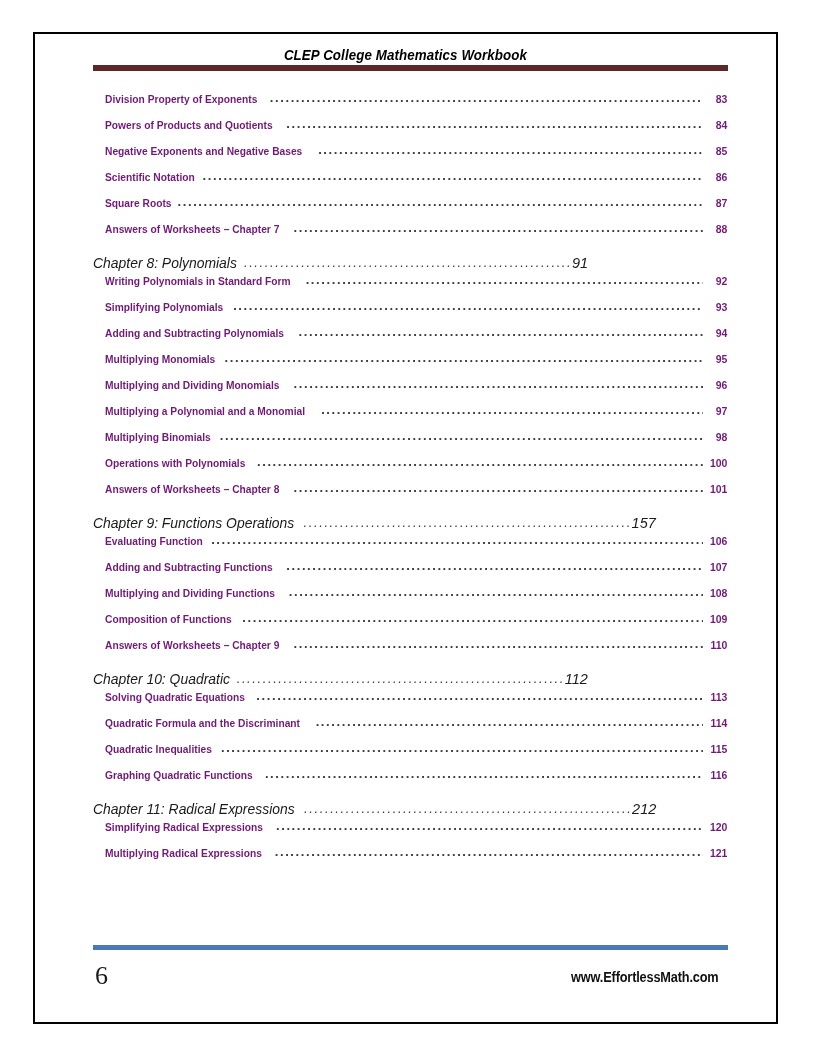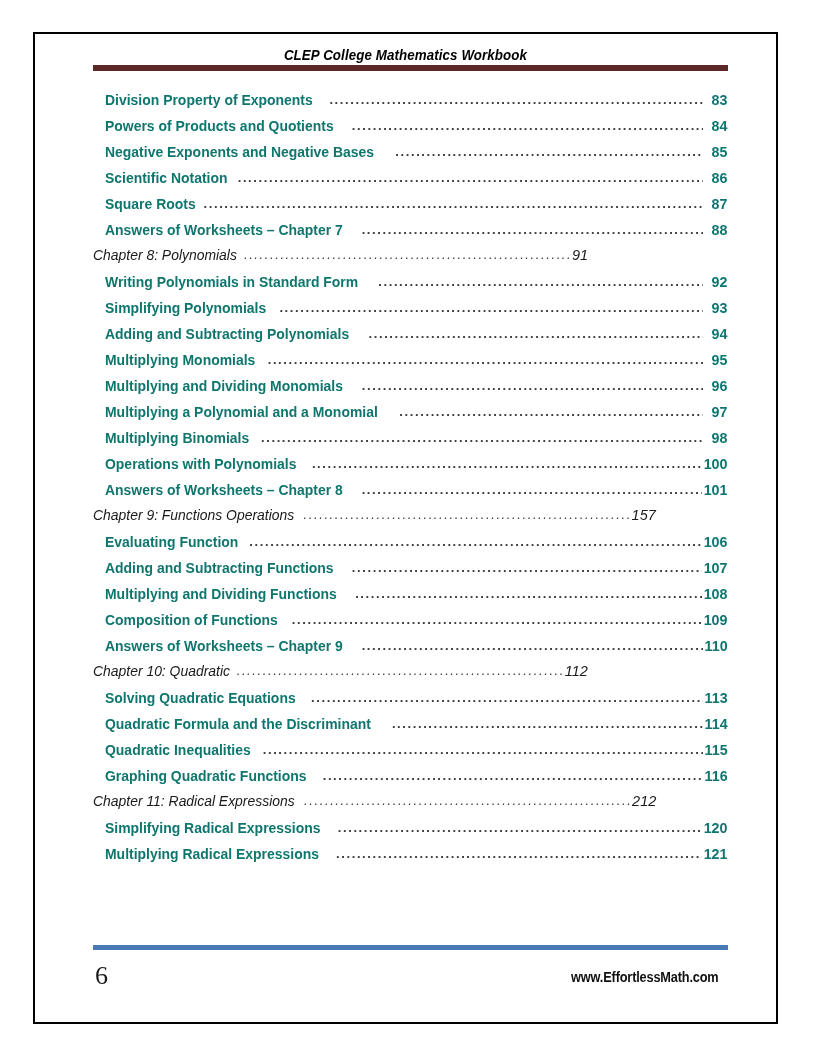--- a/index.html
+++ b/index.html
@@ -78,23 +78,23 @@
   }
   .toc-line.chapter .leader {
     flex: 0 1 auto;
     width: 327px;
   }
 
   
   .toc-line.entry {
     padding-left: 70px;
     padding-right: 58px;
-    font-size: 15px;
+    font-size: 11px;
     font-weight: bold;
-    color: #0f766e;
+    color: #701a75;
   }
   .toc-line.entry .leader {
     flex: 1 1 auto;
   }
 
   .toc-title {
     flex: 0 0 auto;
     transform: scaleX(0.93);
     transform-origin: left center;
   }
@@ -120,20 +120,21 @@
     text-align: right;
     letter-spacing: 0px;
   }
   .toc-line.entry .toc-page {
     min-width: 24px;
     font-weight: bold;
     transform: scaleX(0.95);
   }
   .toc-line.chapter .toc-page {
     font-weight: normal;
+    margin-top: 8px;
   }
 
   
   .footer-rule {
     position: absolute;
     left: 58px;
     bottom: 72px;
     width: 635px;
     height: 5px;
     background: #4a7ab5;

